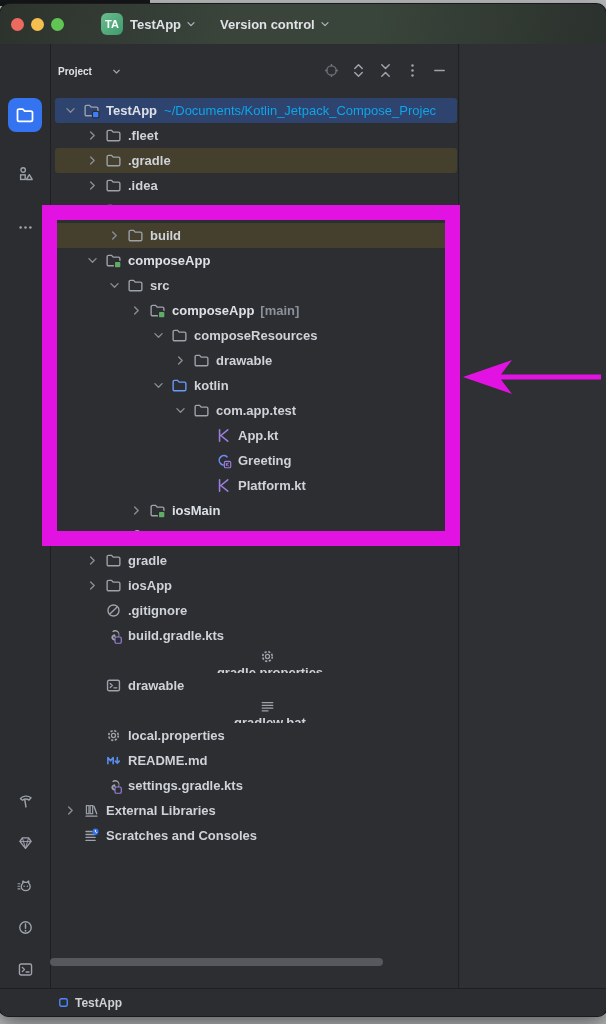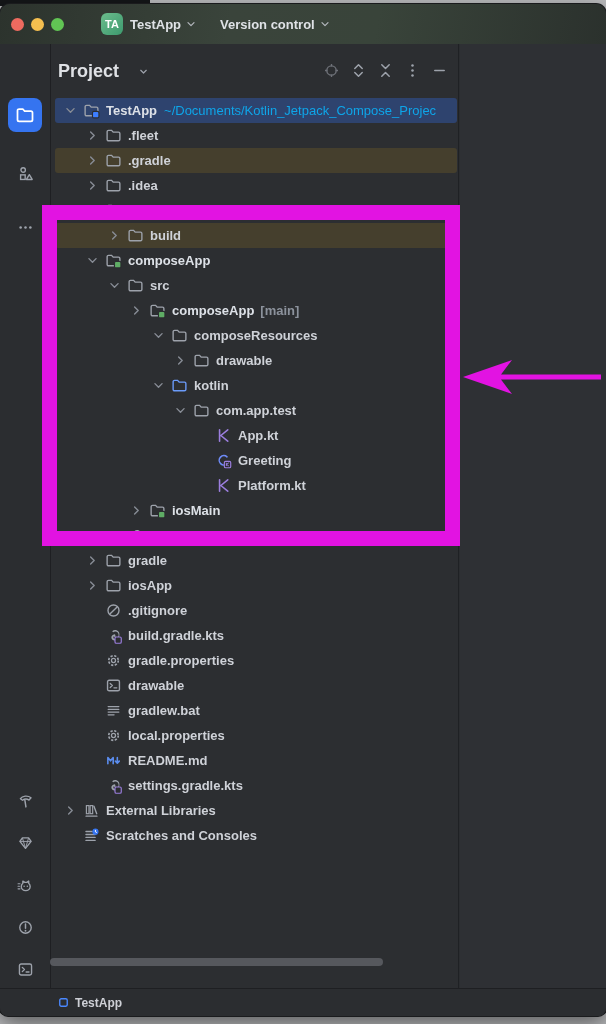--- a/index.html
+++ b/index.html
@@ -30,21 +30,21 @@
   .ab-btn { position:absolute; left:8px; width:34px; height:34px; border-radius:8px;
     display:flex; align-items:center; justify-content:center; }
   .ab-btn.active { background:#3574f0; }
 
   
   .panel { position:absolute; left:51px; top:40px; width:408px; height:944px;
     background:#2c2e31; border-right:1px solid #1f2124; }
   .panel-header { position:absolute; left:0; top:0; width:100%; height:54px;
     display:flex; align-items:center; }
   .panel-title-wrap { display:flex; align-items:center; gap:19px; margin-left:7px;
-    color:#dfe1e5; font-size:18px; font-weight:700; }
+    color:#dfe1e5; font-size:10px; font-weight:700; }
   .panel-actions { position:absolute; right:8px; top:15px; display:flex; gap:5px; }
   .pa-btn { width:22px; height:22px; display:flex; align-items:center; justify-content:center; border-radius:4px; }
 
   .tree { position:absolute; left:0; top:54px; width:100%; overflow:hidden; }
   .row { display:flex; align-items:center; height:25px; margin:0 1px 0 4px; border-radius:3px;
     color:#cfd2d8; font-size:13px; font-weight:600; white-space:nowrap; overflow:hidden; }
   .row.selected { background:#2e436e; }
   .row.highlight { background:#453f2d; }
   .chev { width:18px; min-width:18px; height:25px; display:flex; align-items:center; justify-content:center; margin-right:3px; }
   .ric { width:18px; min-width:18px; height:25px; display:flex; align-items:center; justify-content:center; margin-right:6px; }
@@ -471,41 +471,41 @@
         <div class="row" style="padding-left: 28px;">
           <span class="chev"></span>
           <span class="ric">
             <svg width="17" height="17" viewBox="0 0 16 16" fill="none">
               <path d="M12.8 4.4c-1.6-1.8-4.3-2-6-.5l.8 1c1.3-1.1 3.3-1 4.4.3 1.4 1.6 1 4.3-.8 5.7-.9.7-2.2.7-2.9-.1-.6-.7-.6-1.6 0-2.2l1 1.1c.3.3.8.1.7-.3l-.4-2.2c0-.3-.3-.5-.6-.4-1.8.2-3.2 1.6-3 3.4.2 1.9 2.3 3 4.2 2.3 2.9-1 4.4-5.9 2.6-8.1z" fill="#9da2ab"></path>
               <rect x="9.4" y="9.4" width="5.9" height="5.9" rx="1.2" fill="#2b2d30" stroke="#9b7ede" stroke-width="1.1"></rect>
             </svg>
           </span>
           <span class="lab">build.gradle.kts</span>
         </div>
-        <div class="row" style="padding-left: 28px;">
+        <div class="row" style="padding-left: 28px; flex-direction: column;">
           <span class="chev"></span>
           <span class="ric">
             <svg width="17" height="17" viewBox="0 0 16 16" fill="none">
               <circle cx="8" cy="8" r="1.9" stroke="#9da2ab" stroke-width="1.2"></circle>
               <circle cx="8" cy="8" r="4.5" stroke="#9da2ab" stroke-width="1.6" stroke-dasharray="2.1 1.45"></circle>
             </svg>
           </span>
           <span class="lab">gradle.properties</span>
         </div>
         <div class="row" style="padding-left: 28px;">
           <span class="chev"></span>
           <span class="ric">
             <svg width="17" height="17" viewBox="0 0 16 16" fill="none">
               <rect x="2.4" y="3" width="11.2" height="10" rx="1.5" stroke="#9da2ab" stroke-width="1.3"></rect>
               <path d="M4.9 6.1 6.9 8l-2 1.9M8.4 10.2h2.7" stroke="#9da2ab" stroke-width="1.2" stroke-linecap="round" stroke-linejoin="round"></path>
             </svg>
           </span>
           <span class="lab">drawable</span>
         </div>
-        <div class="row" style="padding-left: 28px;">
+        <div class="row" style="padding-left: 28px; flex-direction: column;">
           <span class="chev"></span>
           <span class="ric">
             <svg width="17" height="17" viewBox="0 0 16 16" fill="none">
               <path d="M3 4.3h10M3 6.9h10M3 9.5h10M3 12.1h5.5" stroke="#9da2ab" stroke-width="1.3" stroke-linecap="round"></path>
             </svg>
           </span>
           <span class="lab">gradlew.bat</span>
         </div>
         <div class="row" style="padding-left: 28px;">
           <span class="chev"></span>

